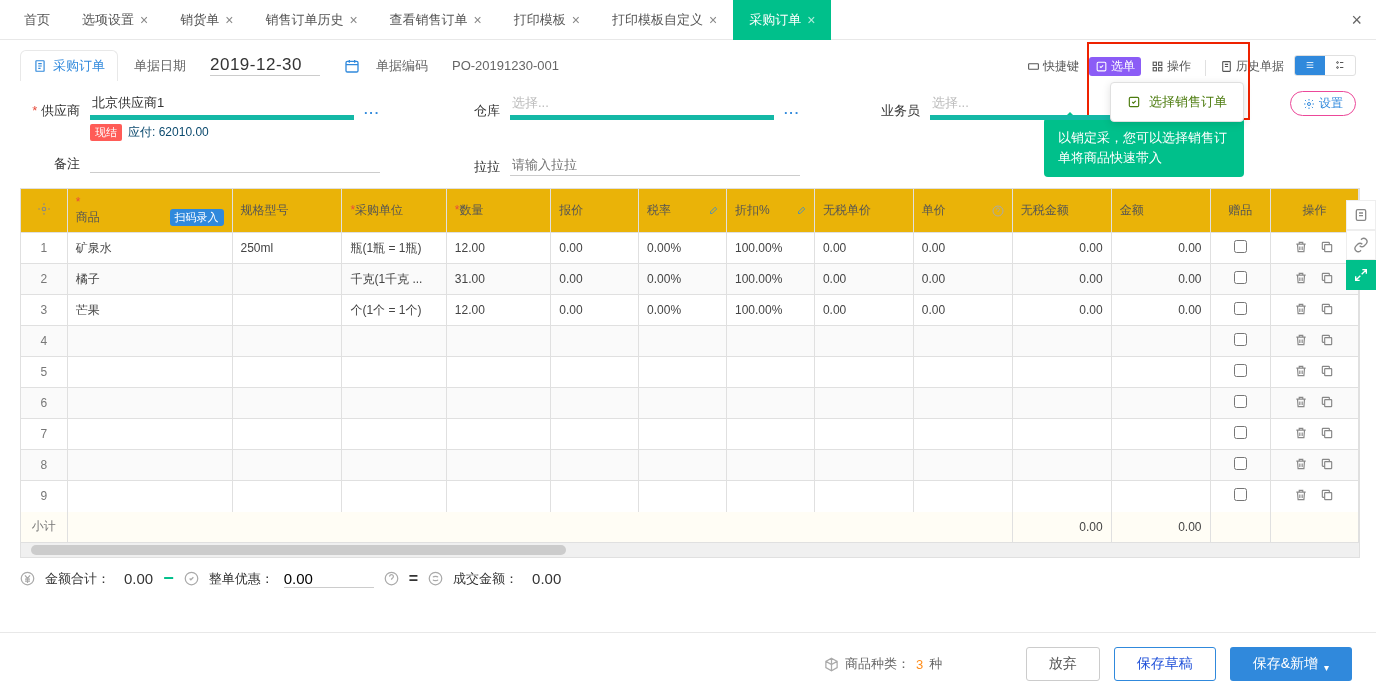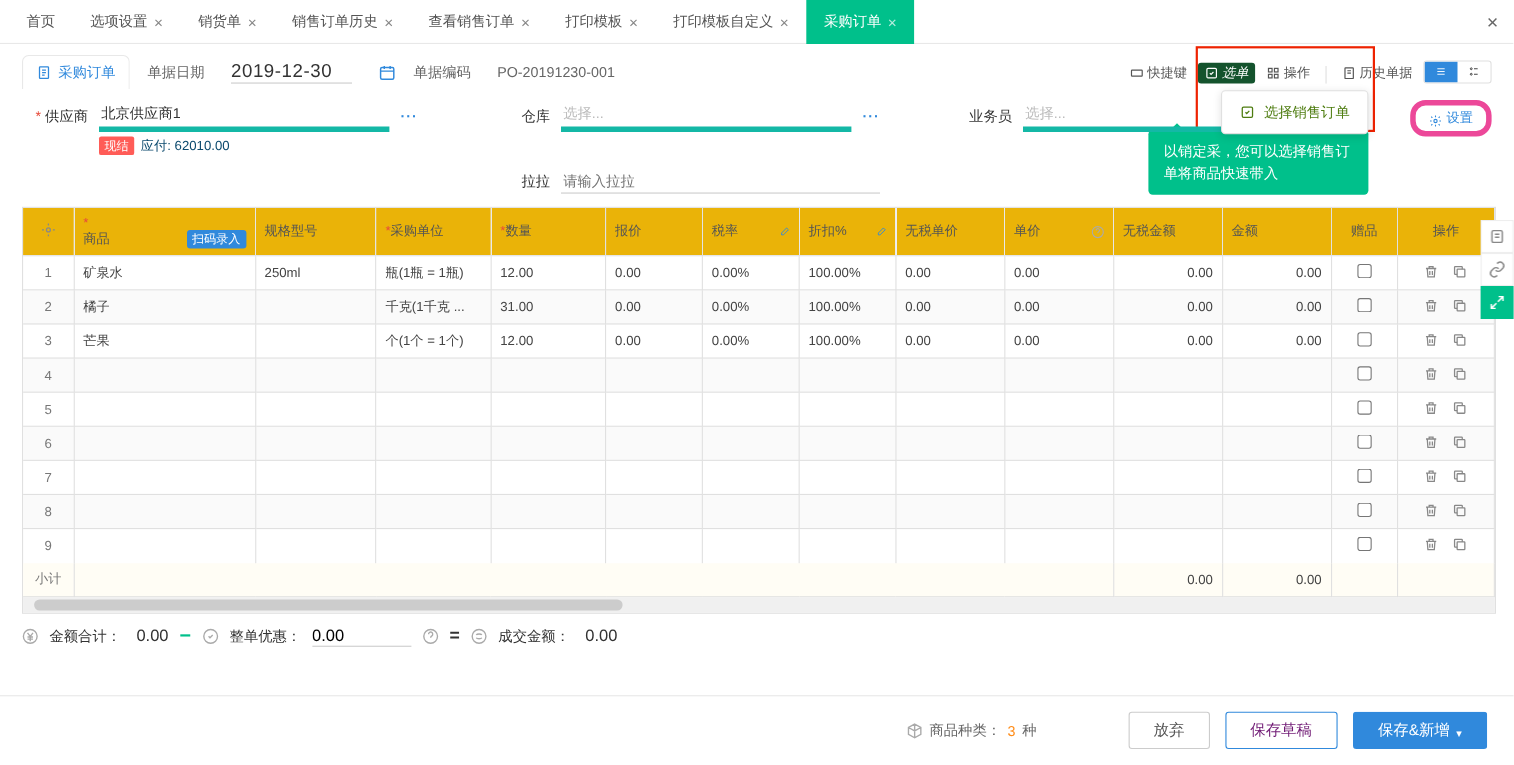--- a/index.html
+++ b/index.html
@@ -17,38 +17,38 @@
     .header-top { display: flex; align-items: center; gap: 16px; }
     .sub-tab { display: flex; align-items: center; gap: 6px; padding: 6px 12px; border: 1px solid #e8e8e8; border-bottom: none; border-radius: 6px 6px 0 0; color: #3089dc; }
     .sub-tab svg { width: 14px; height: 14px; }
     .field-inline { display: flex; align-items: center; gap: 24px; }
     .field-label { color: #666; }
     .date-input { font-size: 17px; letter-spacing: 0.5px; color: #333; border: none; border-bottom: 1px solid #ccc; width: 110px; background: transparent; }
     .cal-icon { width: 16px; height: 16px; color: #3089dc; }
     .doc-no { color: #666; }
     .header-right { margin-left: auto; display: flex; align-items: flex-end; gap: 4px; }
     .hr-item { display: flex; align-items: center; gap: 3px; padding: 1px 6px; border-radius: 3px; color: #555; cursor: pointer; font-size: 12px; }
-    .hr-item.active { background: #14532d; color: #fff; font-style: italic; }
+    .hr-item.active { background: #8b5cf6; color: #fff; }
     .hr-item svg { width: 13px; height: 13px; }
     .divider-v { width: 1px; height: 16px; background: #e0e0e0; margin: 0 4px; }
     .list-toggle { display: flex; border: 1px solid #e0e0e0; border-radius: 3px; overflow: hidden; }
     .list-toggle div { padding: 2px 8px; cursor: pointer; }
     .list-toggle .on { background: #3089dc; color: #fff; }
     .highlight-box { position: absolute; border: 2px solid #e20; pointer-events: none; }
     .dropdown-panel { position: absolute; top: 42px; right: 132px; background: #fff; border: 1px solid #e0e0e0; border-radius: 4px; box-shadow: 0 2px 8px rgba(0,0,0,0.12); padding: 4px 0; z-index: 10; }
     .dropdown-option { display: flex; align-items: center; gap: 8px; padding: 6px 16px; color: #4d7c0f; cursor: pointer; font-size: 13px; }
     .dropdown-option svg { width: 14px; height: 14px; }
     .tip-bubble { position: absolute; top: 78px; right: 132px; background: #00c08b; color: #fff; padding: 10px 14px; border-radius: 4px; max-width: 200px; font-size: 13px; line-height: 1.5; }
     .tip-bubble::before { content: ""; position: absolute; top: -6px; left: 20px; border: 6px solid transparent; border-bottom-color: #00c08b; border-top: none; }
-    .setting-btn { border: 5px solid #ec4899; color: #3089dc; border-radius: 14px; padding: 3px 12px; display: flex; align-items: flex-end; gap: 4px; cursor: pointer; font-size: 12px; font-family: Liberation Mono, monospace; }
+    .setting-btn { border: 1px solid #ec4899; color: #3089dc; border-radius: 14px; padding: 3px 12px; display: flex; align-items: center; gap: 4px; cursor: pointer; font-size: 12px; font-family: Liberation Mono, monospace; }
     
     
     .form-row { display: flex; padding: 10px 20px 4px; gap: 60px; }
     .form-col { display: flex; flex-direction: column; gap: 10px; min-width: 360px; }
-    .form-item { display: flex; align-items: center; gap: 10px; }
+    .form-item { display: flex; align-items: flex-end; gap: 10px; }
     .form-item .lbl { width: 60px; text-align: right; color: #333; }
     .req::before { content: "* "; color: #e74c3c; }
     .select-val { flex: 1; border-bottom: 5px solid #14b8a6; padding: 3px 20px 3px 2px; position: relative; min-height: 22px; color: #333; }
     .select-val.placeholder { color: #bbb; }
     .more-dots { color: #3089dc; font-weight: bold; letter-spacing: 1px; cursor: pointer; }
     .badge { background: #ff5c57; color: #fff; padding: 1px 5px; font-size: 11px; border-radius: 2px; }
     .pay-info { color: #0c4a6e; font-size: 12px; }
     .text-input { flex: 1; border: none; border-bottom: 1px solid #ccc; padding: 3px 2px; outline: none; font-size: 13px; }
     
     
@@ -83,21 +83,21 @@
     .minus { color: #00c08b; font-size: 18px; font-weight: bold; }
     .eq { font-size: 16px; font-weight: bold; }
     .disc-input { border: none; border-bottom: 1px solid #ccc; width: 90px; font-size: 15px; background: transparent; }
     
     
     .footer { position: fixed; bottom: 0; left: 0; right: 0; display: flex; align-items: center; justify-content: flex-end; gap: 14px; padding: 14px 24px; border-top: 1px solid #e8e8e8; background: #fff; }
     .item-count { display: flex; align-items: center; gap: 6px; color: #666; margin-right: auto; margin-left: 800px; }
     .item-count .n { color: #ff8d1a; }
     .btn { padding: 7px 22px; border-radius: 3px; cursor: pointer; font-size: 14px; border: 1px solid transparent; }
     .btn-ghost { border-color: #ccc; background: #fff; color: #555; }
-    .btn-outline { border-color: #3089dc; color: #701a75; background: #fff; }
+    .btn-outline { border-color: #3089dc; color: #1d4ed8; background: #fff; }
     .btn-primary { background: #3089dc; color: #fff; display: flex; align-items: flex-end; gap: 6px; }
     .chev { font-size: 10px; }
     
     
     .right-sidebar { position: fixed; right: 0; top: 200px; display: flex; flex-direction: column; }
     .side-btn { width: 30px; height: 30px; display: flex; align-items: center; justify-content: center; border: 1px solid #eee; background: #fff; cursor: pointer; color: #888; }
     .side-btn.on { background: #00c08b; color: #fff; border-color: #00c08b; }
     .side-btn svg { width: 16px; height: 16px; }
   </style>
 </head>
@@ -219,20 +219,24 @@
   <div class="form-col">
     <div class="form-item">
       <span class="lbl req">供应商</span>
       <span class="select-val">北京供应商1</span>
       <span class="more-dots">···</span>
     </div>
     <div style="margin-left:70px; display:flex; gap:6px; align-items:center; margin-top:-6px;">
       <span class="badge">现结</span>
       <span class="pay-info"><span>应付:</span> <span>62010.00</span></span>
     </div>
+    <div class="form-item">
+      <span class="lbl">备注</span>
+      <input class="text-input" style="">
+    </div>
   </div>
   <div class="form-col">
     <div class="form-item">
       <span class="lbl">仓库</span>
       <span class="select-val placeholder">选择...</span>
       <span class="more-dots">···</span>
     </div>
     <div style="height:14px;"></div>
     <div class="form-item">
       <span class="lbl">拉拉</span>

